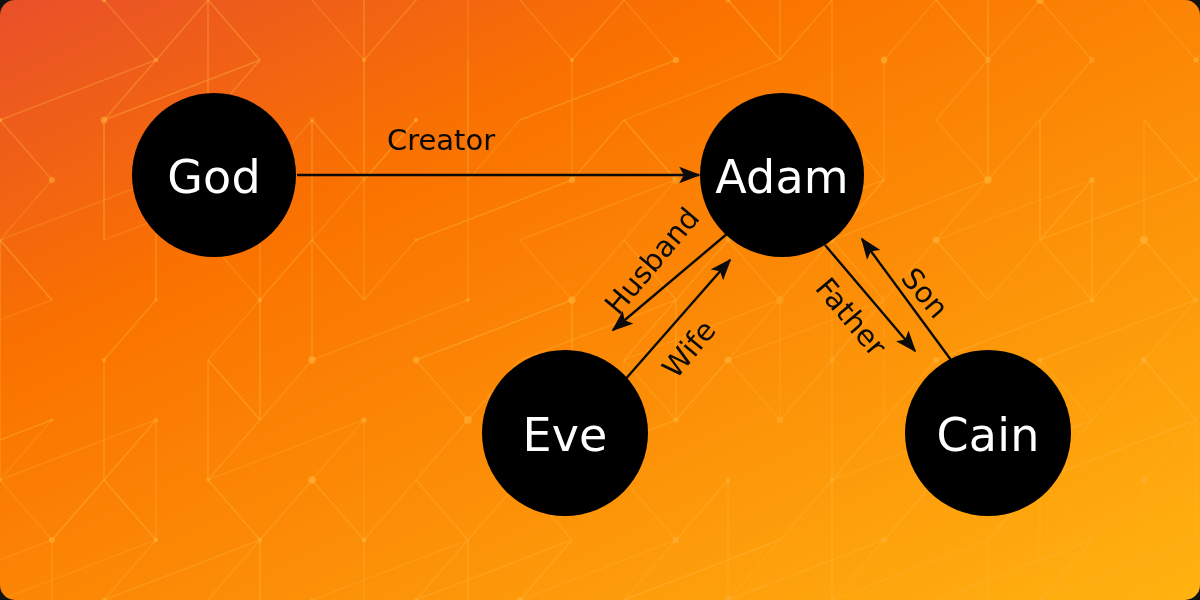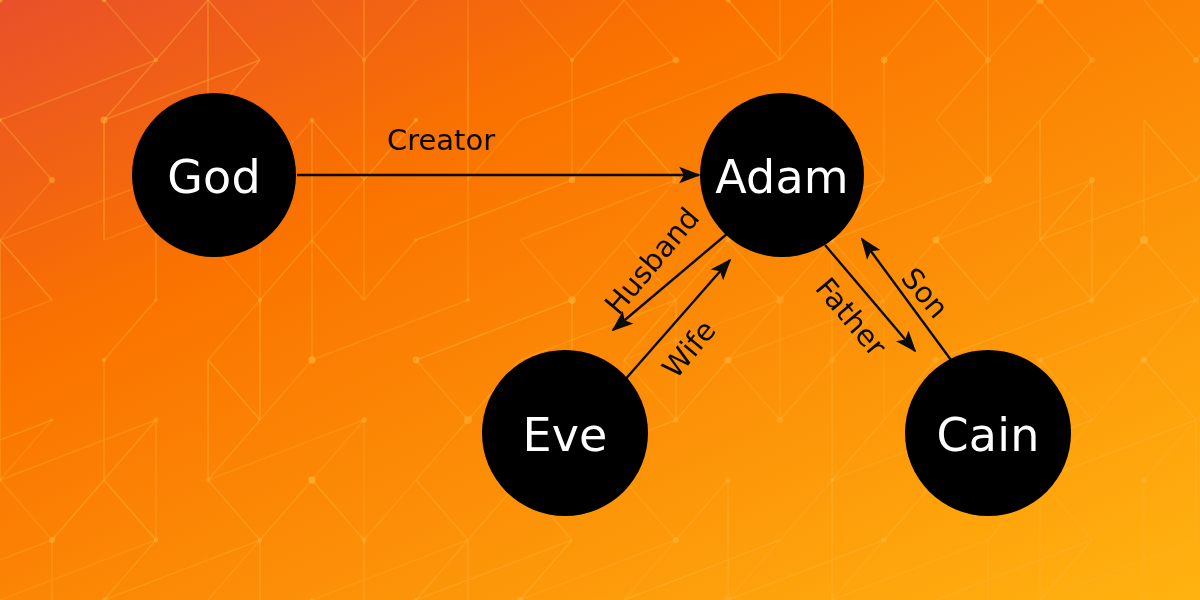--- a/index.html
+++ b/index.html
@@ -7,20 +7,21 @@
     margin: 0;
     padding: 0;
     background: #111;
   }
   #stage {
     position: relative;
     width: 1200px;
     height: 600px;
     overflow: hidden;
     font-family: "DejaVu Sans", "Liberation Sans", sans-serif;
+    border-radius: 15px;
   }
   #stage svg {
     position: absolute;
     top: 0;
     left: 0;
     display: block;
   }
   .node-label {
     fill: #ffffff;
     font-family: "DejaVu Sans", "Liberation Sans", sans-serif;

